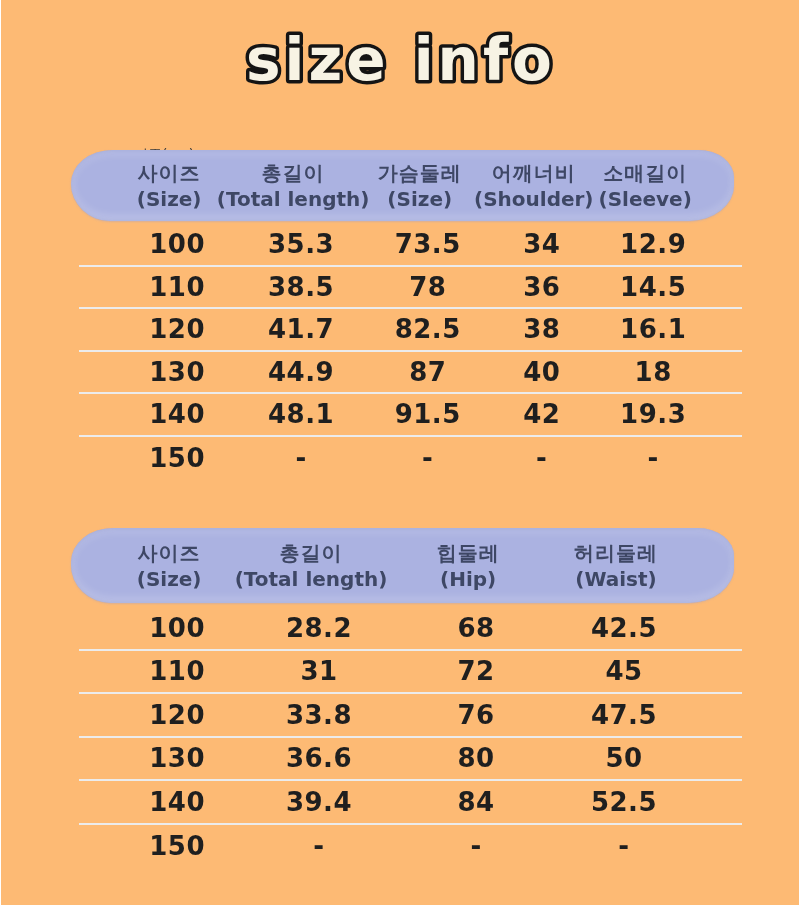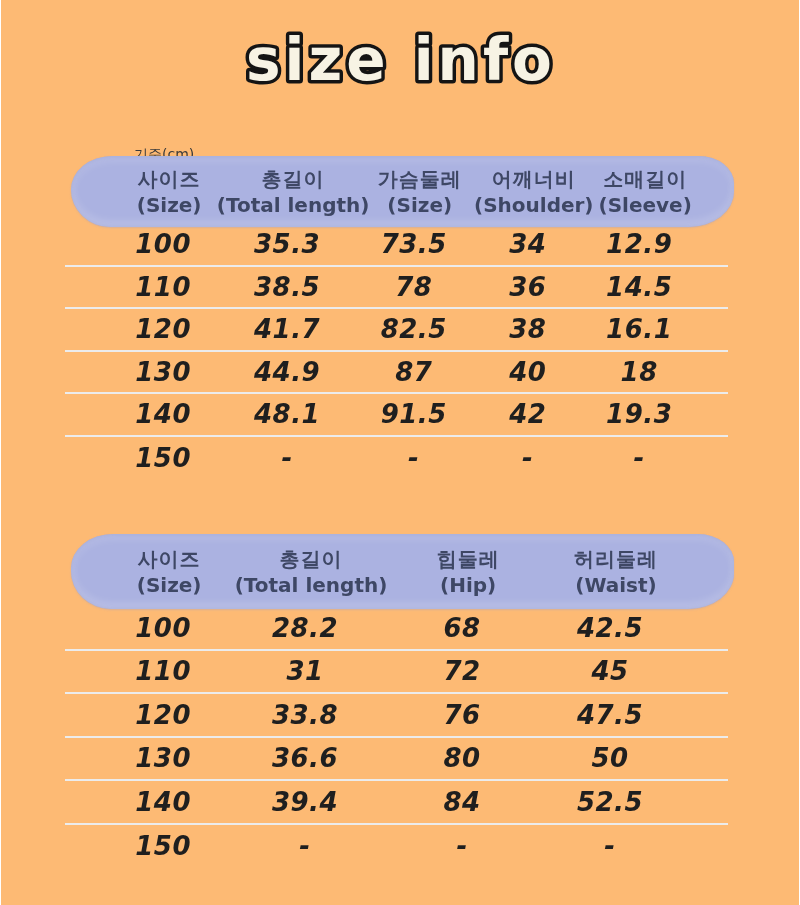--- a/index.html
+++ b/index.html
@@ -29,32 +29,31 @@
   
   .band{
     position:absolute;left:70px;width:663px;
     background:#abb2e1;
     border-radius:42px 36px 46px 40px / 34px 28px 36px 38px;
     box-shadow:
       inset 0 -5px 9px rgba(255,255,255,0.22),
       inset 0 4px 10px rgba(255,255,255,0.18),
       inset 0 0 4px rgba(128,138,200,0.7),
       0 1px 2px rgba(150,158,215,0.35);
-    margin-top: 6px;
   }
   .band1{top:150px;height:71px;}
   .band2{top:528px;height:75px;}
   .hcell{
     position:absolute;top:50%;transform:translate(-50%,-50%);
     text-align:center;color:#3e4765;white-space:nowrap;line-height:1.15;
   }
   .hcell .ko{display:block;font-size:20px;font-weight:bold;letter-spacing:1px;}
   .hcell .en{display:block;font-size:20px;font-weight:bold;margin-top:3px;letter-spacing:0;}
   
-  .rows{position:absolute;left:64px;width:663px;font-style:italic;}
+  .rows{position:absolute;left:78px;width:663px;}
   .rows1{top:224px;}
   .rows2{top:607px;}
   .row{position:relative;height:42.5px;box-sizing:border-box;}
   .rows2 .row{height:43.5px;}
   .row.divided{border-bottom:2px solid #ececec;}
   .cell{
     position:absolute;top:50%;transform:translate(-50%,-50%);
     font-size:26px;font-weight:bold;color:#1f1f1f;
     letter-spacing:0.5px;white-space:nowrap;
   }

